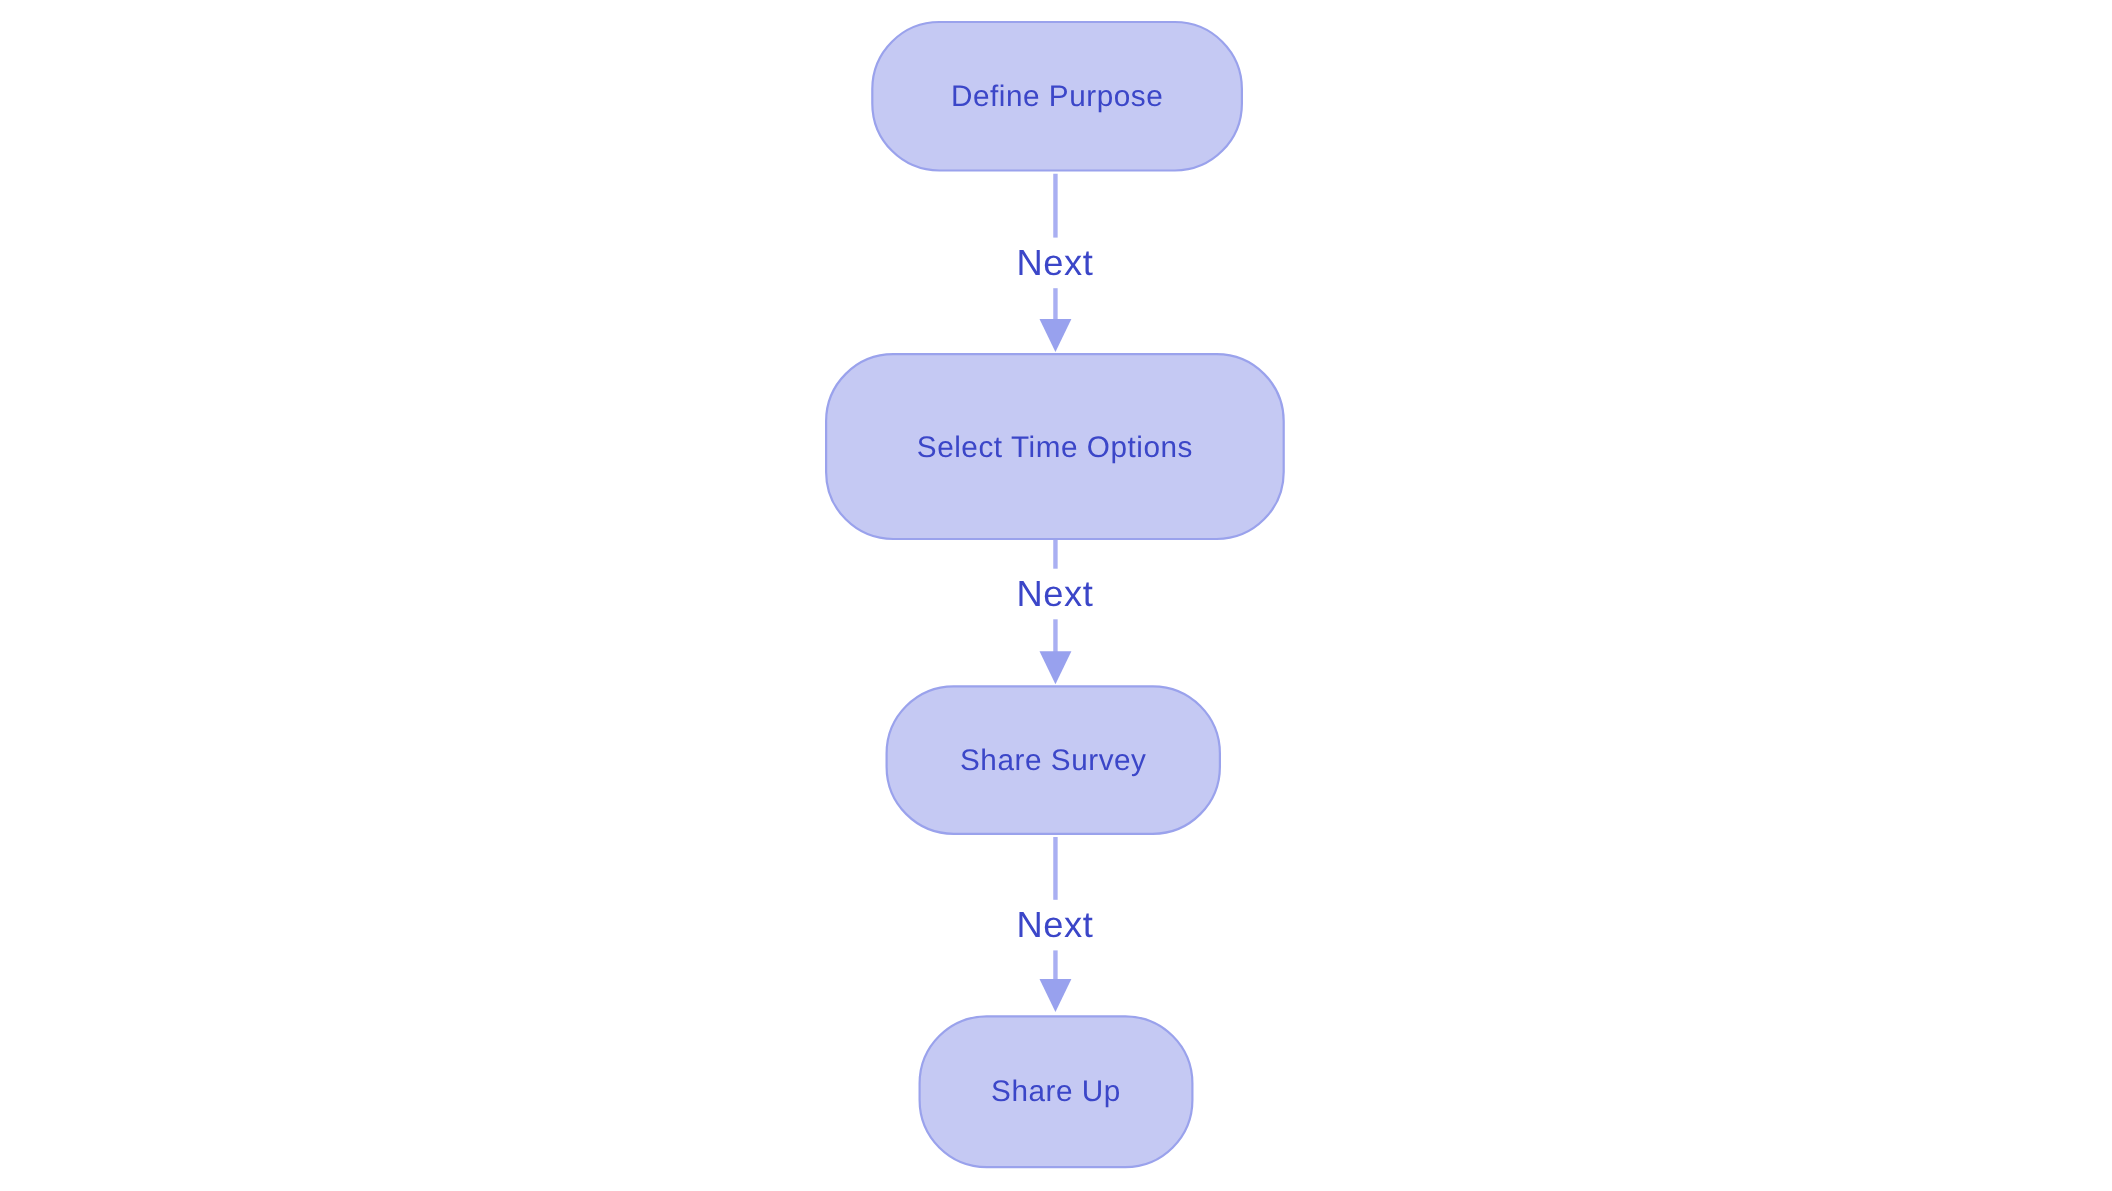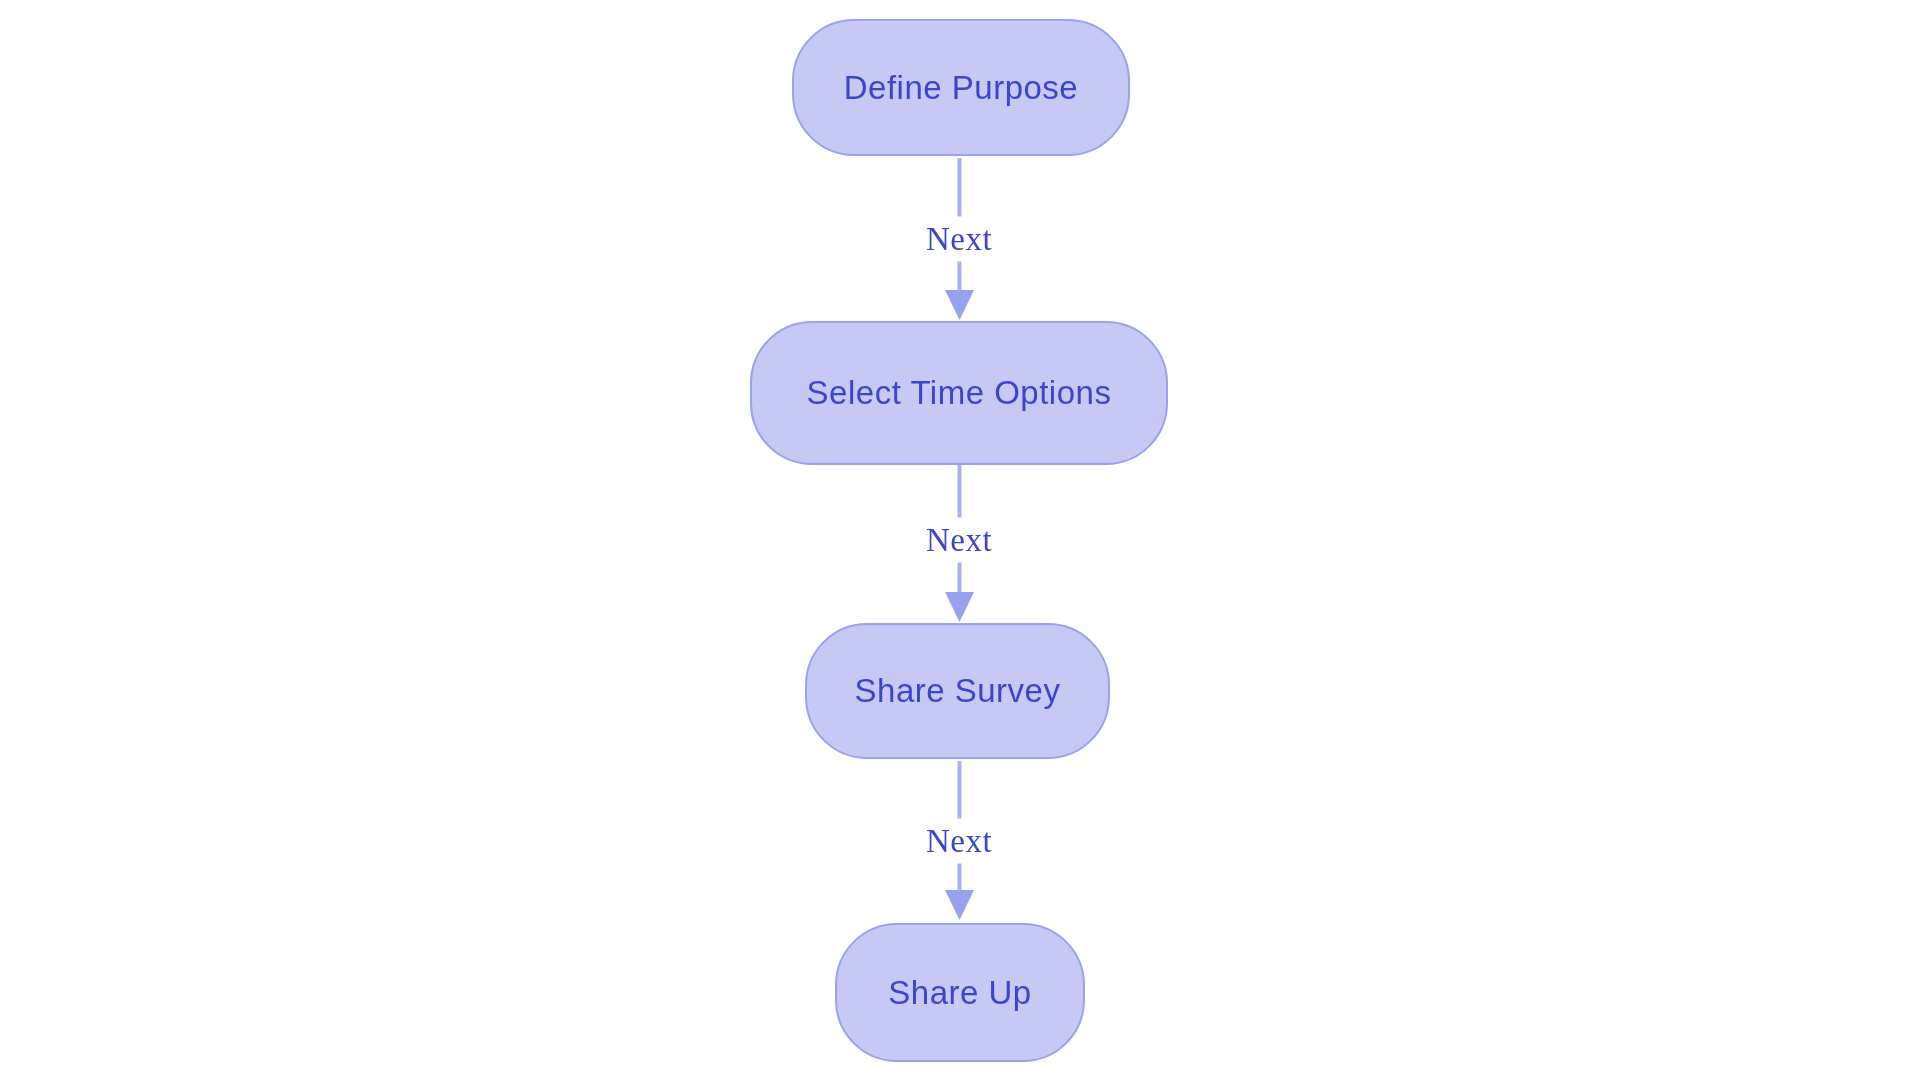--- a/index.html
+++ b/index.html
@@ -38,42 +38,41 @@
   .edge-arrowhead {
     fill: var(--arrowhead);
   }
   .node {
     position: absolute;
     box-sizing: border-box;
     background: var(--node-fill);
     border: 2px solid var(--node-border);
     border-radius: 62px;
     color: var(--node-text);
-    font-size: 33px;
+    font-size: 27px;
     letter-spacing: 0.5px;
     display: flex;
     align-items: center;
     justify-content: center;
     text-align: center;
   }
   .node-define-purpose     { left: 792px; top: 19px;  width: 338px; height: 137px; }
-  .node-select-time-options{ left: 750px; top: 321px; width: 418px; height: 144px; }
+  .node-select-time-options{ left: 750px; top: 321px; width: 418px; height: 170px; }
   .node-share-survey       { left: 805px; top: 623px; width: 305px; height: 136px; }
   .node-follow-up          { left: 835px; top: 923px; width: 250px; height: 139px; }
   .edge-label {
     position: absolute;
     left: 959px;
     transform: translate(-50%, -50%);
     background: var(--background);
     color: var(--edge-label-text);
     font-size: 33px;
     letter-spacing: 0.5px;
     padding: 4px 10px;
     white-space: nowrap;
-    font-family: Liberation Serif, serif;
   }
   .edge-label-1 { top: 239px; }
   .edge-label-2 { top: 540px; }
   .edge-label-3 { top: 841px; }
 </style>
 </head>
 <body>
 
 <div class="canvas">
 

